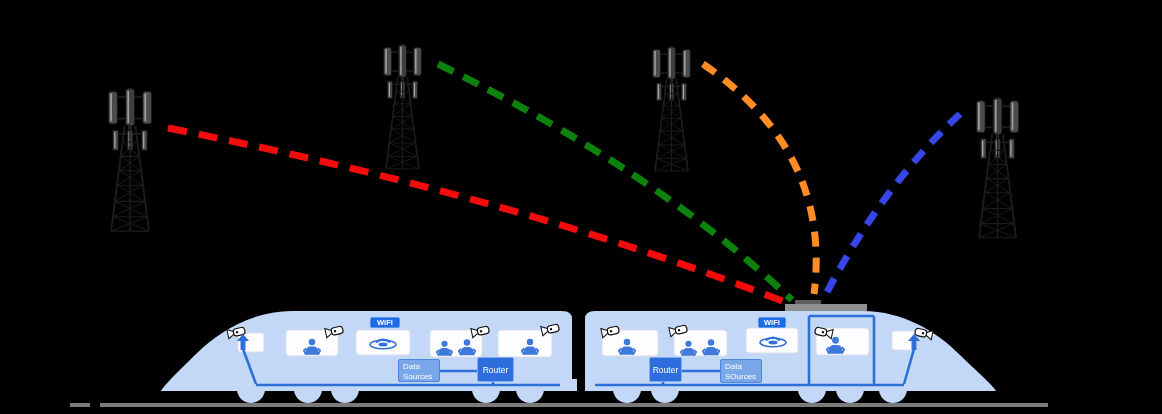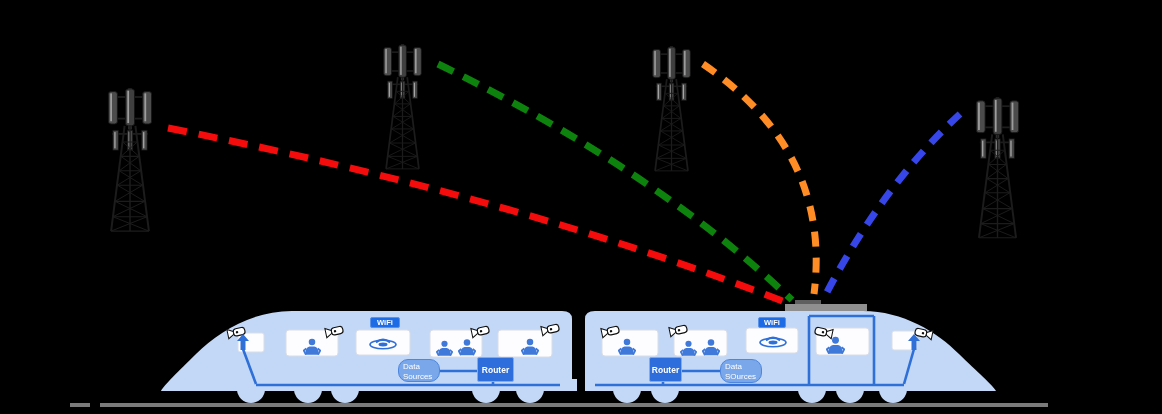--- a/index.html
+++ b/index.html
@@ -2,25 +2,25 @@
 <html><head>
 <meta charset="utf-8">
 <style>
   html,body{margin:0;padding:0;background:#000;}
   .stage{position:relative;width:1054px;height:414px;background:#000;overflow:hidden;
          font-family:"Liberation Sans",sans-serif;}
   .stage svg{position:absolute;left:0;top:0;}
   .overlay{position:absolute;color:#fff;box-sizing:border-box;z-index:5;}
   .wifi-badge{background:#1d6ce5;border:1px solid #5b93e8;border-radius:2px;
               font-size:7.5px;font-weight:700;display:flex;align-items:center;justify-content:center;}
-  .data-box{background:#79a7ea;border:1px solid #4f86dd;border-radius:10px;
+  .data-box{background:#79a7ea;border:1px solid #4f86dd;border-radius:2px;
             font-size:8px;line-height:10px;padding:2px 0 0 4px;}
   .data-box span{display:block;}
   .router-box{background:#2d6edc;border:1px solid #7fabef;border-radius:2px;
-              font-size:8.5px;display:flex;align-items:center;justify-content:center;font-weight:bold;}
+              font-size:8.5px;display:flex;align-items:center;justify-content:center;}
 </style>
 </head>
 <body>
 
 <div class="stage">
 
 <svg width="1162" height="414" viewBox="0 0 1162 414">
   <defs>
     <symbol id="tower" viewBox="0 0 60 160">
       <rect x="28" y="0" width="4" height="46" fill="#303030"></rect>

